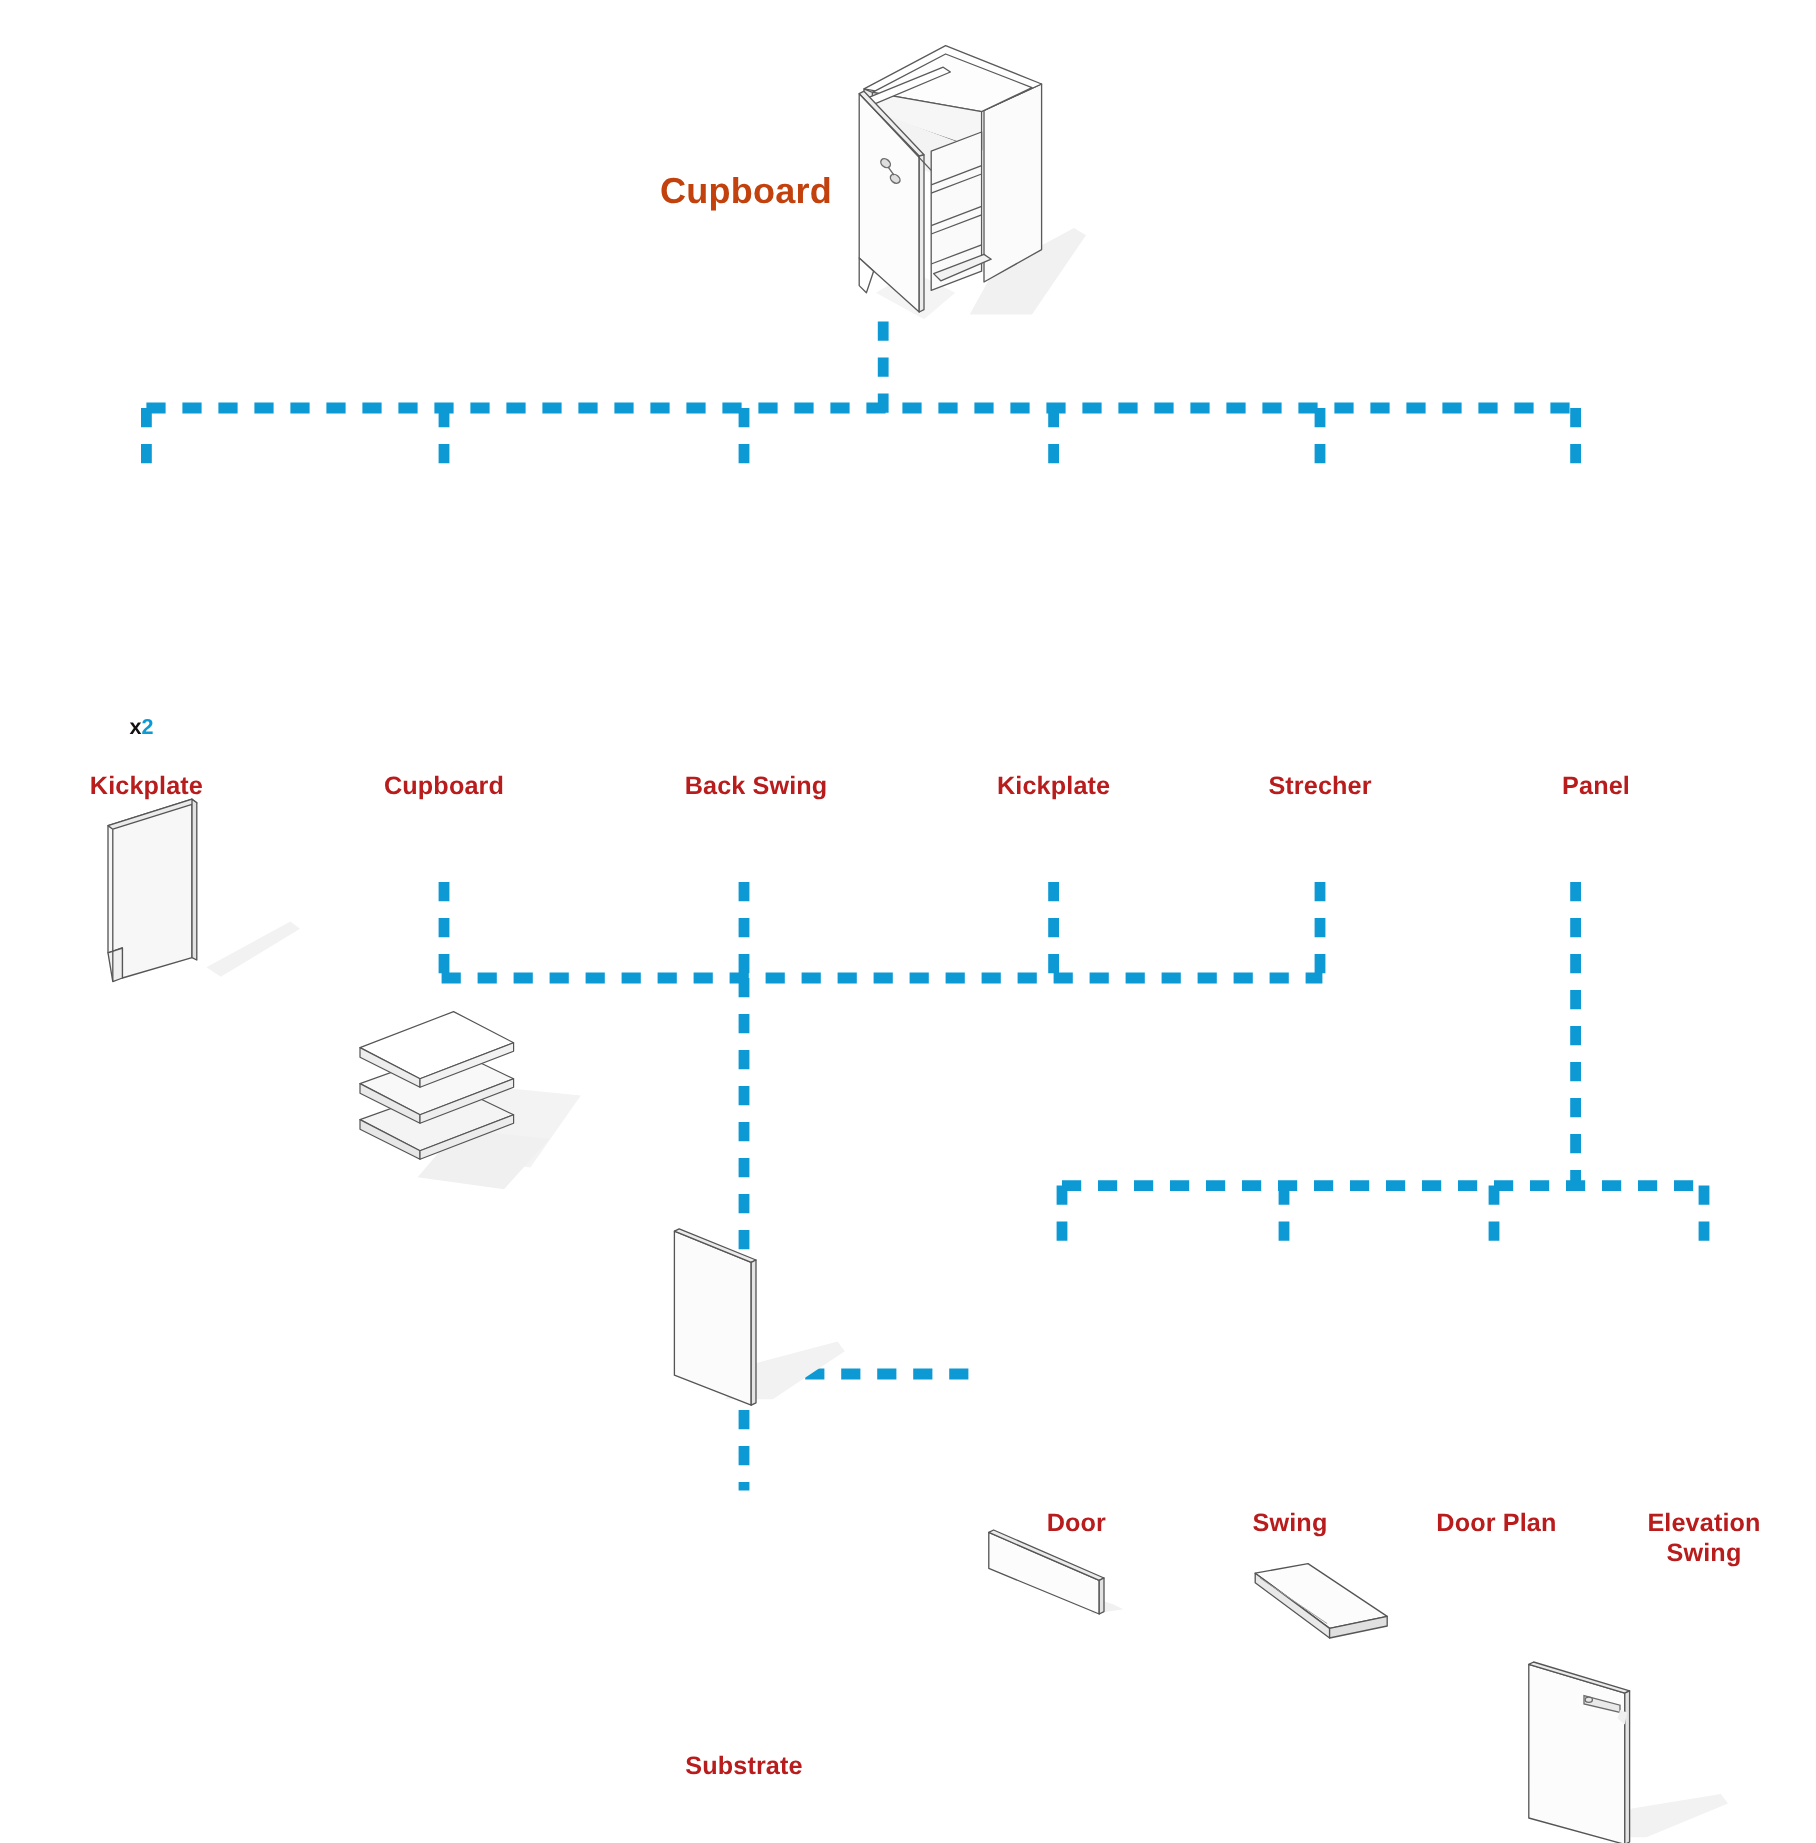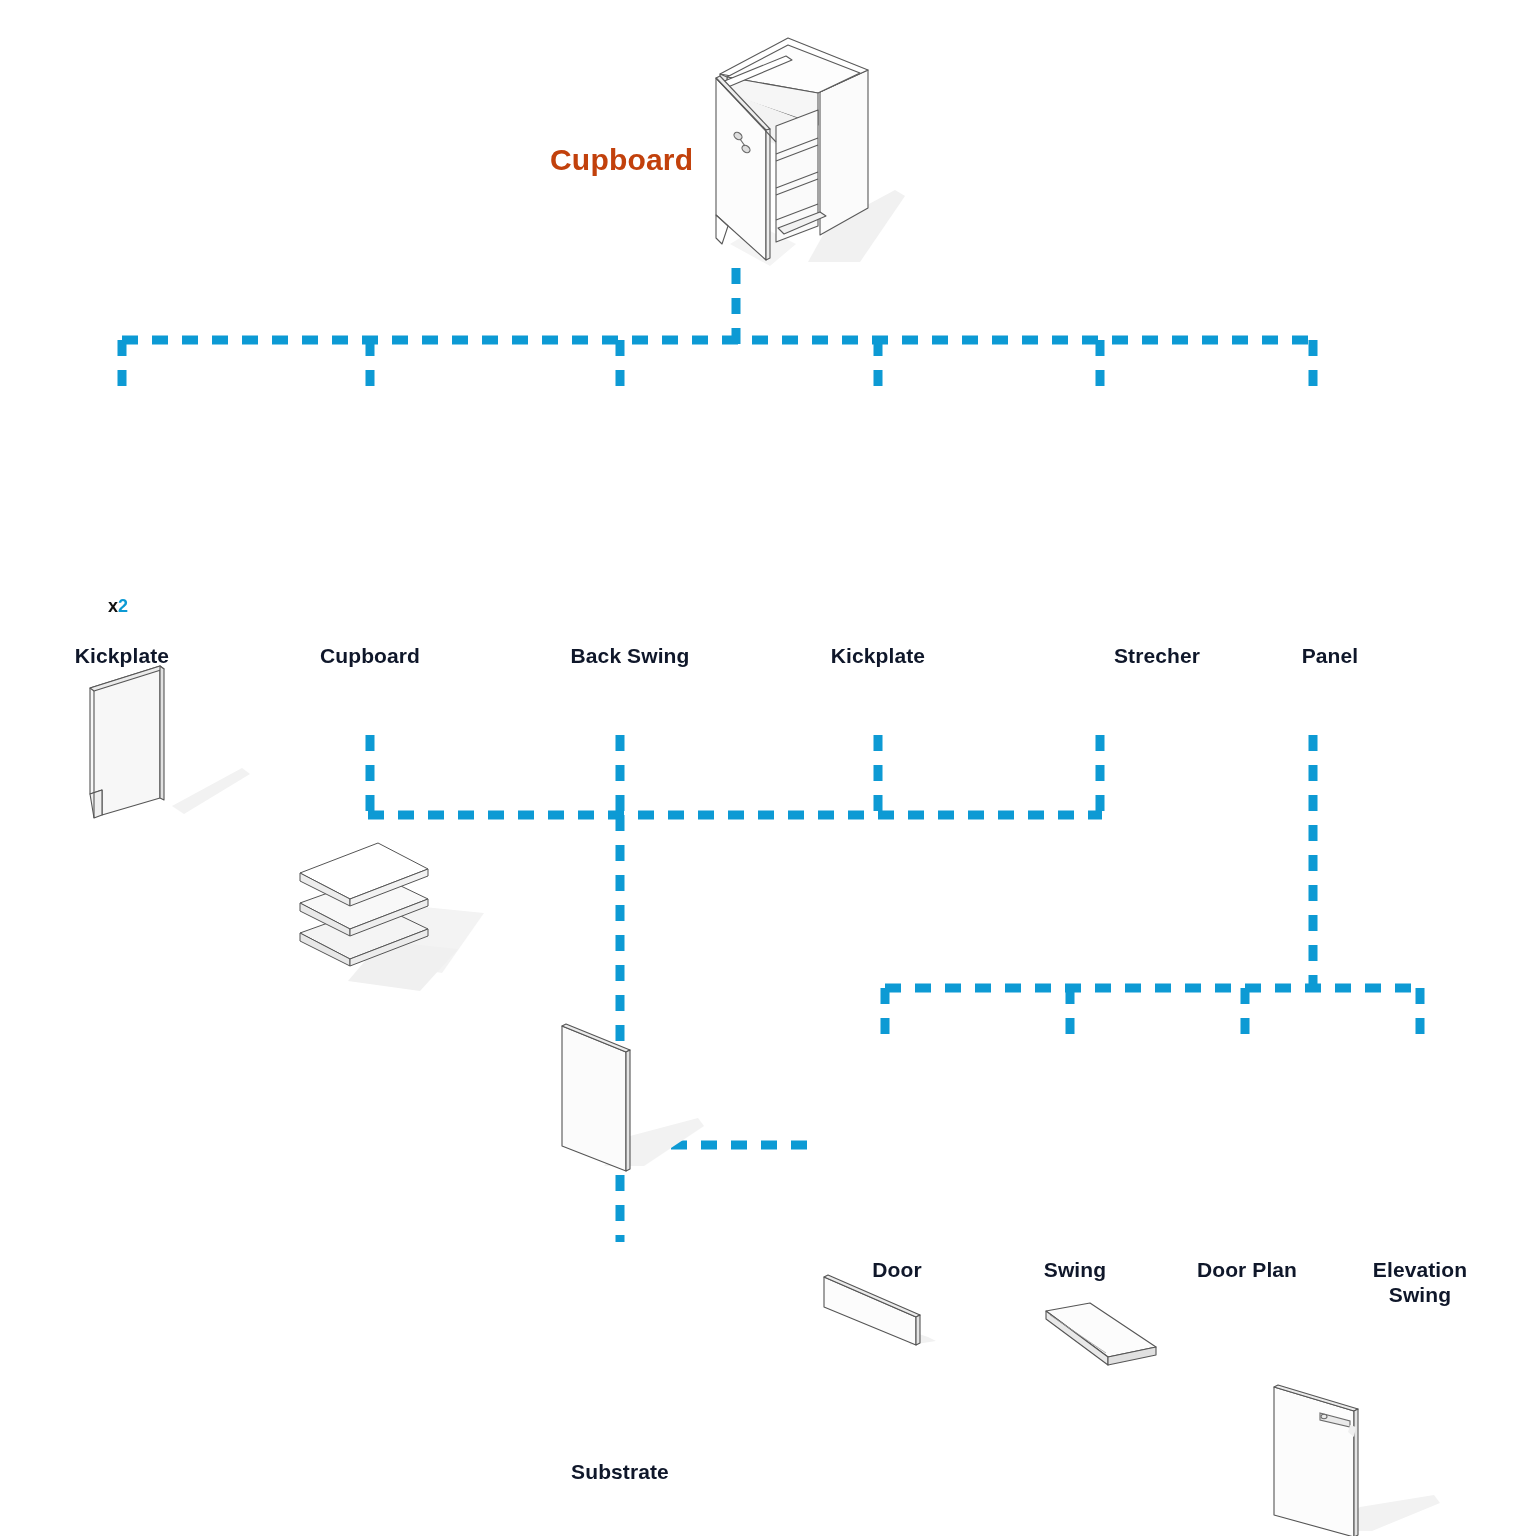--- a/index.html
+++ b/index.html
@@ -16,21 +16,21 @@
     overflow:hidden;
   }
   #wires{position:absolute;left:0;top:0;width:1513px;height:1536px;pointer-events:none;}
   .node{position:absolute;}
   .art{position:relative;}
   .art svg{display:block;overflow:visible;}
   .lbl{
     position:absolute;
     text-align:center;
     font-weight:700;
-    color:#0f172a;
+    color:#b91c1c;
     font-size:21px;
     letter-spacing:0.1px;
     line-height:1.18;
     white-space:pre-line;
   }
   .qty{
     position:absolute;
     font-weight:700;
     font-size:18px;
     color:#111111;
@@ -202,21 +202,21 @@
   <div class="node art" style="left:1040px;top:430px;">
     <svg width="130" height="90" viewBox="0 0 130 90">
       <g stroke="#555555" stroke-width="1.1" fill="#fbfbfb" stroke-linejoin="round">
         <path d="M6,16 L50,8 L116,52 L68,62 Z" fill="#fcfcfc"></path>
         <path d="M6,16 L6,24 L68,70 L68,62 Z" fill="#e9e9e9"></path>
         <path d="M68,62 L68,70 L116,60 L116,52 Z" fill="#e0e0e0"></path>
         <line x1="10" y1="20" x2="66" y2="58" stroke="#9a9a9a" stroke-width="0.8"></line>
       </g>
     </svg>
   </div>
-  <div class="lbl" style="left:1000px;top:644px;width:200px;text-align:right;">Strecher</div>
+  <div class="lbl" style="left:1000px;top:644px;width:200px;">Strecher</div>
 
   <div class="node art" style="left:1262px;top:420px;">
     <svg width="200" height="180" viewBox="0 0 200 180">
       <path d="M98,132 L172,120 L178,128 L110,156 L72,156 Z" fill="#f2f2f2"></path>
       <g stroke="#555555" stroke-width="1.1" fill="#fcfcfc" stroke-linejoin="round">
         <path d="M12,12 L92,36 L92,162 L12,140 Z" fill="#fcfcfc"></path>
         <path d="M12,12 L16,10 L96,34 L92,36 Z" fill="#ebebeb"></path>
         <path d="M92,36 L96,34 L96,160 L92,162 Z" fill="#e4e4e4"></path>
       </g>
 

